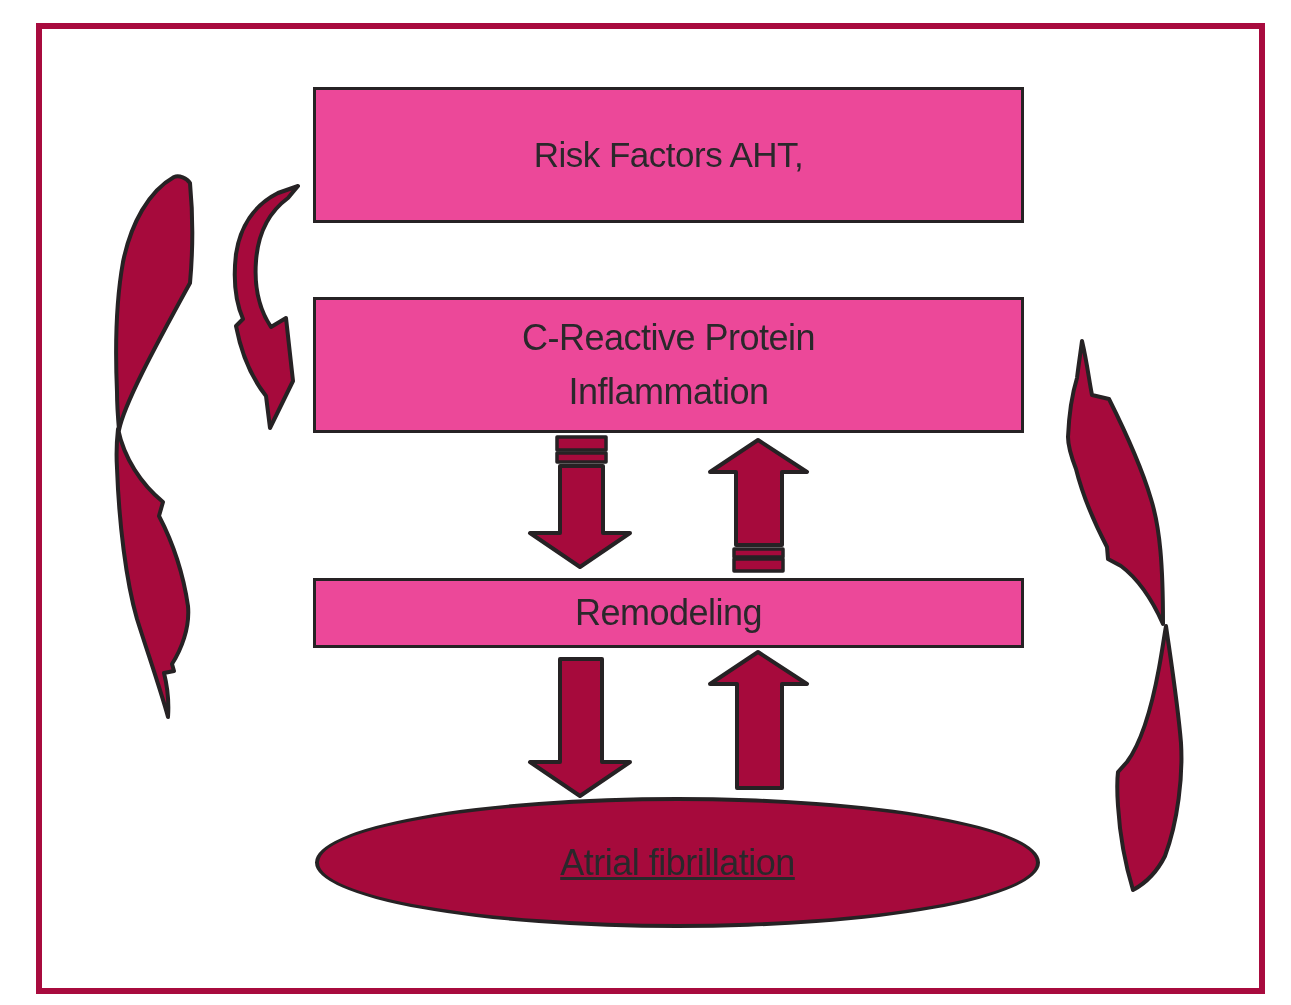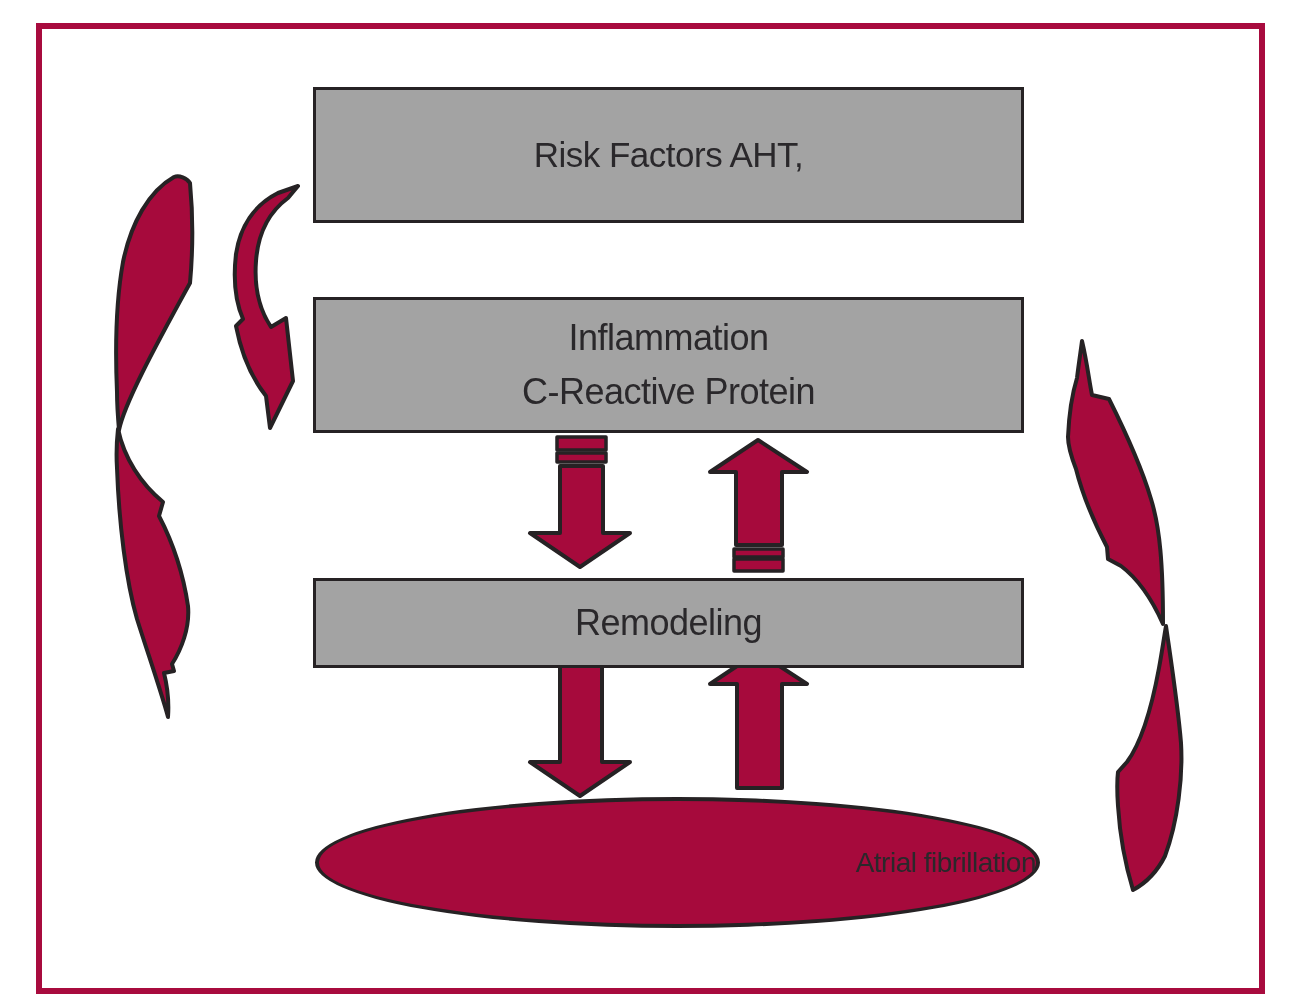--- a/index.html
+++ b/index.html
@@ -23,43 +23,44 @@
     left:36px;top:23px;width:1229px;height:971px;
     border:6px solid var(--frame);
     background:transparent;
   }
   .arrow-layer{
     position:absolute;left:0;top:0;width:1291px;height:1005px;
     pointer-events:none;
   }
   .dbox{
     position:absolute;
-    background:#a3a3a3;
+    background:#ec4899;
     border:3px solid var(--outline);
     display:flex;flex-direction:column;justify-content:center;align-items:center;
     text-align:center;
     color:var(--text);
     font-size:35px;
     letter-spacing:-0.5px;
     line-height:1.38;
   }
   .box-risk{left:313px;top:87px;width:711px;height:136px;}
   .box-inflammation{left:313px;top:297px;width:711px;height:136px;font-size:36px;line-height:1.5;}
-  .box-remodeling{left:313px;top:578px;width:711px;height:90px;font-size:36px;}
+  .box-remodeling{left:313px;top:578px;width:711px;height:70px;font-size:36px;}
   .oval{
     position:absolute;
     left:315px;top:797px;width:725px;height:131px;
     background:var(--accent);
     border:4px solid var(--outline);
     border-radius:50%;
-    display:flex;justify-content:flex-end;align-items:center;
+    display:flex;justify-content:center;align-items:center;
     text-align:center;
     color:var(--text);
-    font-size:28px;
+    font-size:36px;
     letter-spacing:-0.5px;
+    text-decoration:underline;
   }
 </style>
 </head>
 <body>
 
 <div class="stage">
 
   <div class="frame"></div>
 
   <svg class="arrow-layer" viewBox="0 0 1291 1005">
@@ -91,22 +92,22 @@
 
       <path d="M 1166 626 C 1171 661, 1178 706, 1181 743 C 1183 776, 1178 821, 1165 856 C 1157 872, 1146 883, 1133 890 C 1126 867, 1120 838, 1118 806 C 1117 791, 1117 780, 1118 772 L 1127 762 C 1141 743, 1152 706, 1159 668 C 1162 652, 1164 637, 1166 626 Z"></path>
     </g>
   </svg>
 
   <div class="dbox box-risk">
     <div>Risk Factors AHT,</div>
   </div>
 
   <div class="dbox box-inflammation">
+    <div>C-Reactive Protein</div>
     <div>Inflammation</div>
-    <div>C-Reactive Protein</div>
   </div>
 
   <div class="dbox box-remodeling">
     <div>Remodeling</div>
   </div>
 
   <div class="oval">
     <div>Atrial fibrillation</div>
   </div>
 

